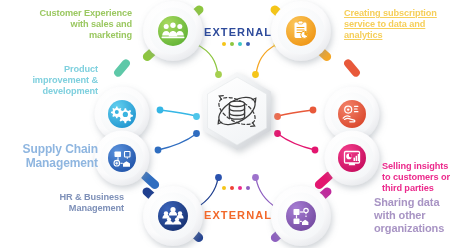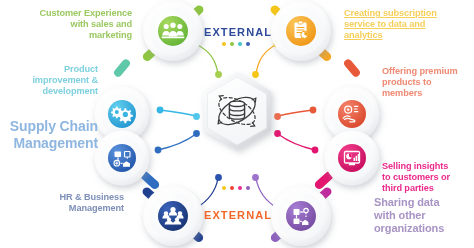--- a/index.html
+++ b/index.html
@@ -314,33 +314,30 @@
   <div class="section-word" style="left:199px;top:197px;width:78px;text-align:center;color:#f2682a;margin-top:12px;">EXTERNAL</div>
 
   <div class="label r" style="left:8px;top:8px;width:124px;font-size:9.2px;color:#9bc861;">Customer Experience
 with sales and
 marketing</div>
 
   <div class="label r" style="left:8px;top:64px;width:90px;font-size:9.2px;color:#7fd0de;">Product
 improvement &amp;
 development</div>
 
-  <div class="label r" style="left:8px;top:118px;width:90px;font-size:14px;color:#8fb6e0;">Supply Chain
+  <div class="label r" style="left:8px;top:142px;width:90px;font-size:12px;color:#8fb6e0;">Supply Chain
 Management</div>
 
   <div class="label r" style="left:8px;top:192px;width:116px;font-size:9.2px;color:#7e90b8;">HR &amp; Business
 Management</div>
 
   <div class="label l" style="left:344px;top:8px;width:126px;font-size:9.2px;color:#f6cf5a;text-decoration:underline;">Creating subscription
 service to data and
 analytics</div>
 
-  <div class="label l" style="left:382px;top:66px;width:92px;font-size:9.2px;color:#ef8a74;">Offering premium
-products to
-members</div>
 
   <div class="label l" style="left:382px;top:136px;width:92px;font-size:9.2px;color:#ec2a8c;margin-top:25px;">Selling insights
 to customers or
 third parties</div>
 
   <div class="label l" style="left:334px;top:196px;width:100px;font-size:11px;color:#a894c4;margin-left:40px;">Sharing data
 with other
 organizations</div>
 
 </div>

